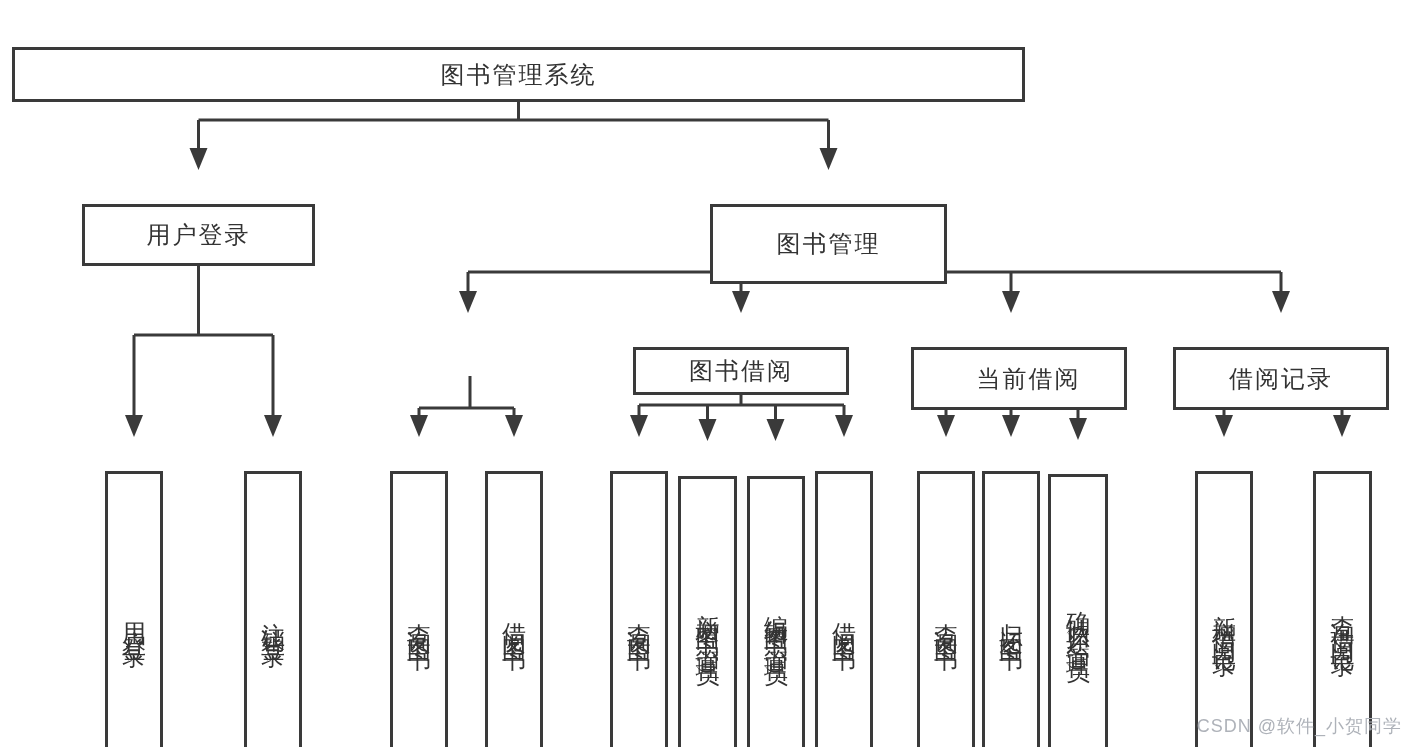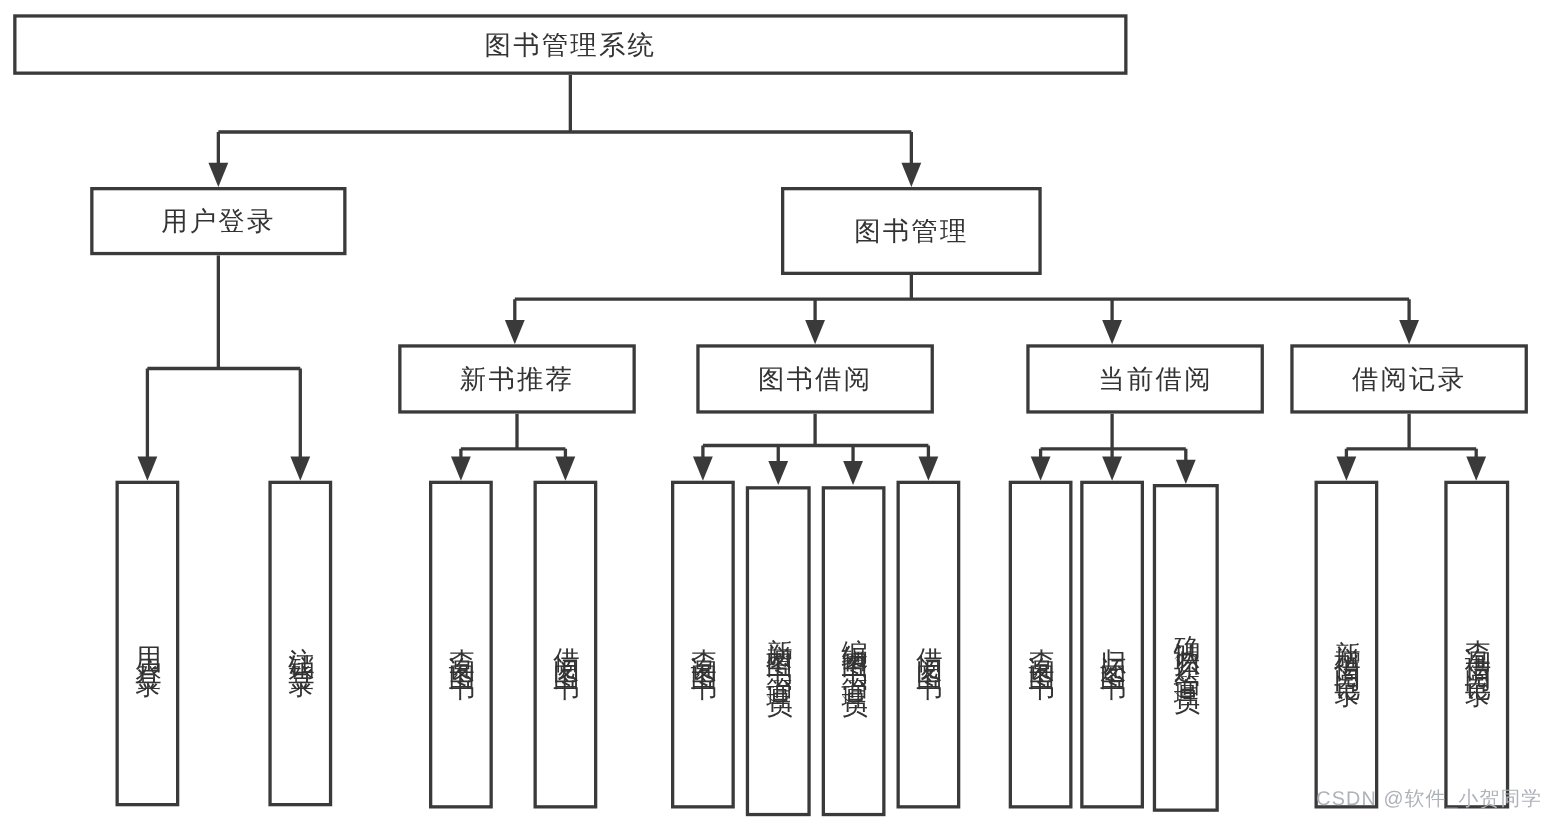--- a/index.html
+++ b/index.html
@@ -32,20 +32,21 @@
   }
   .node {
     position: absolute;
     box-sizing: border-box;
     border: 3px solid var(--line, #3a3a3a);
     background: var(--box-bg, #ffffff);
     display: flex;
     align-items: center;
     justify-content: center;
     color: var(--text, #333333);
+    margin-top: 34px;
   }
   .hnode span {
     font-size: 24px;
     letter-spacing: 2px;
     white-space: nowrap;
   }
   .vnode span {
     writing-mode: vertical-rl;
     text-orientation: mixed;
     font-size: 24px;
@@ -117,27 +118,24 @@
     <span>图书管理系统</span>
   </div>
 
   <div class="node hnode" style="left:82px; top:170px; width:233px; height:62px;">
     <span>用户登录</span>
   </div>
   <div class="node hnode" style="left:710px; top:170px; width:237px; height:80px;">
     <span>图书管理</span>
   </div>
 
-  <div class="node hnode" style="left:362px; top:313px; width:216px; height:63px;">
-    <span>新书推荐</span>
-  </div>
-  <div class="node hnode" style="left:633px; top:313px; width:216px; height:63px;">
+  <div class="node hnode" style="left:633px; top:313px; width:216px; height:48px;">
     <span>图书借阅</span>
   </div>
-  <div class="node hnode" style="left:933px; top:313px; width:216px; height:63px;padding-left:19px;">
+  <div class="node hnode" style="left:911px; top:313px; width:216px; height:63px;padding-left:19px;">
     <span>当前借阅</span>
   </div>
   <div class="node hnode" style="left:1173px; top:313px; width:216px; height:63px;">
     <span>借阅记录</span>
   </div>
 
   <div class="node vnode" style="left:105px; top:437px; width:58px; height:296px;">
     <span>用户登录</span>
   </div>
   <div class="node vnode" style="left:244px; top:437px; width:58px; height:296px;">

